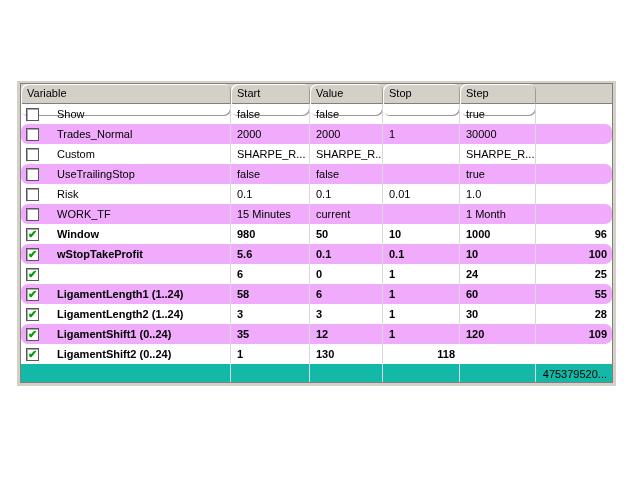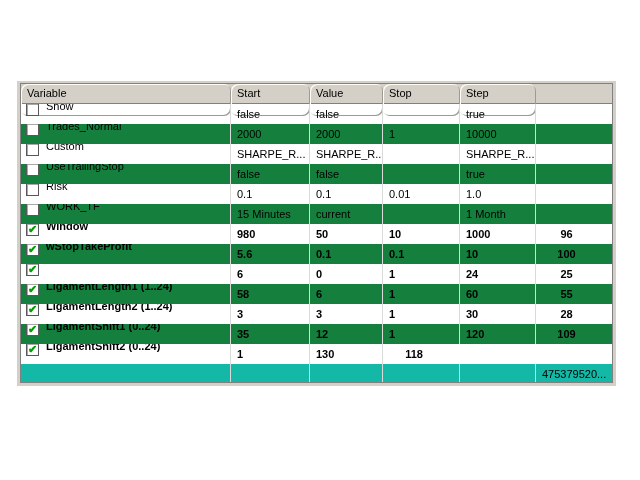--- a/index.html
+++ b/index.html
@@ -21,28 +21,28 @@
   .th{
     line-height:19px;padding:0 6px;white-space:nowrap;overflow:hidden;
     box-shadow: inset 1px 1px 0 #fffdf6, inset -1px -1px 0 #9d9a92;
     border-radius: 7px;
   }
   .th.right{text-align:right;padding-right:19px;margin-top:32px;}
   .trow{
     display:grid;grid-template-columns:210px 79px 73px 77px 76px 76px;
     height:20px;line-height:20px;background:#ffffff;
   }
-  .trow.alt{background:#15803d;}
+  .trow.alt{background:#f0abfc;border-radius:7px;}
   .trow.bold{font-weight:bold;}
   .td{
     padding:0 6px;border-right:1px solid #d9d9d9;
     white-space:nowrap;overflow:hidden;
   }
-  .td.steps{border-right:none;text-align:center;padding-right:21px;}
-  .var-cell{display:flex;align-items:flex-end;padding:0 6px 8px 5px;border-right:1px solid #d9d9d9;overflow:hidden;white-space:nowrap;}
+  .td.steps{border-right:none;text-align:right;padding-right:5px;}
+  .var-cell{display:flex;align-items:center;padding:0 6px 0 5px;border-right:1px solid #d9d9d9;overflow:hidden;white-space:nowrap;gap:11px;}
   .checkbox{
     width:11px;height:11px;flex:0 0 auto;margin-right:7px;
     background:#fff;border:1px solid #58575b;
     box-shadow: inset 1px 1px 0 #a8a8a8;
     display:inline-flex;align-items:center;justify-content:center;
     font-size:11px;line-height:11px;font-weight:bold;
   }
   .checkbox .mark{color:#00a000;transform:translateY(-0.5px);}
   .footer-row{
     display:grid;grid-template-columns:210px 79px 73px 77px 76px 76px;
@@ -77,21 +77,21 @@
           <div class="td steps"></div>
         </div>
         <div class="trow alt">
           <div class="var-cell">
             <span class="checkbox"></span>
             <span>Trades_Normal</span>
           </div>
           <div class="td">2000</div>
           <div class="td">2000</div>
           <div class="td">1</div>
-          <div class="td">10000</div>
+          <div class="td">30000</div>
           <div class="td steps"></div>
         </div>
         <div class="trow">
           <div class="var-cell">
             <span class="checkbox"></span>
             <span>Custom</span>
           </div>
           <div class="td">SHARPE_R...</div>
           <div class="td">SHARPE_R...</div>
           <div class="td"></div>

